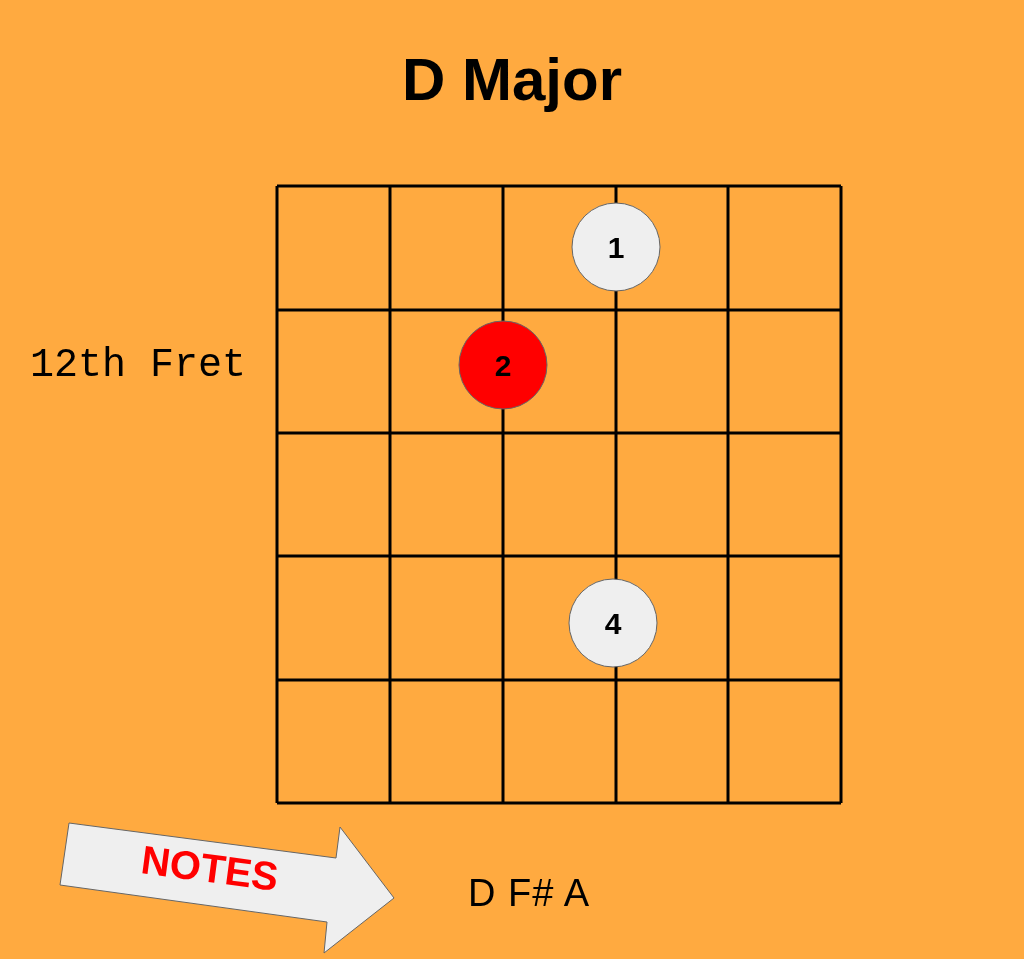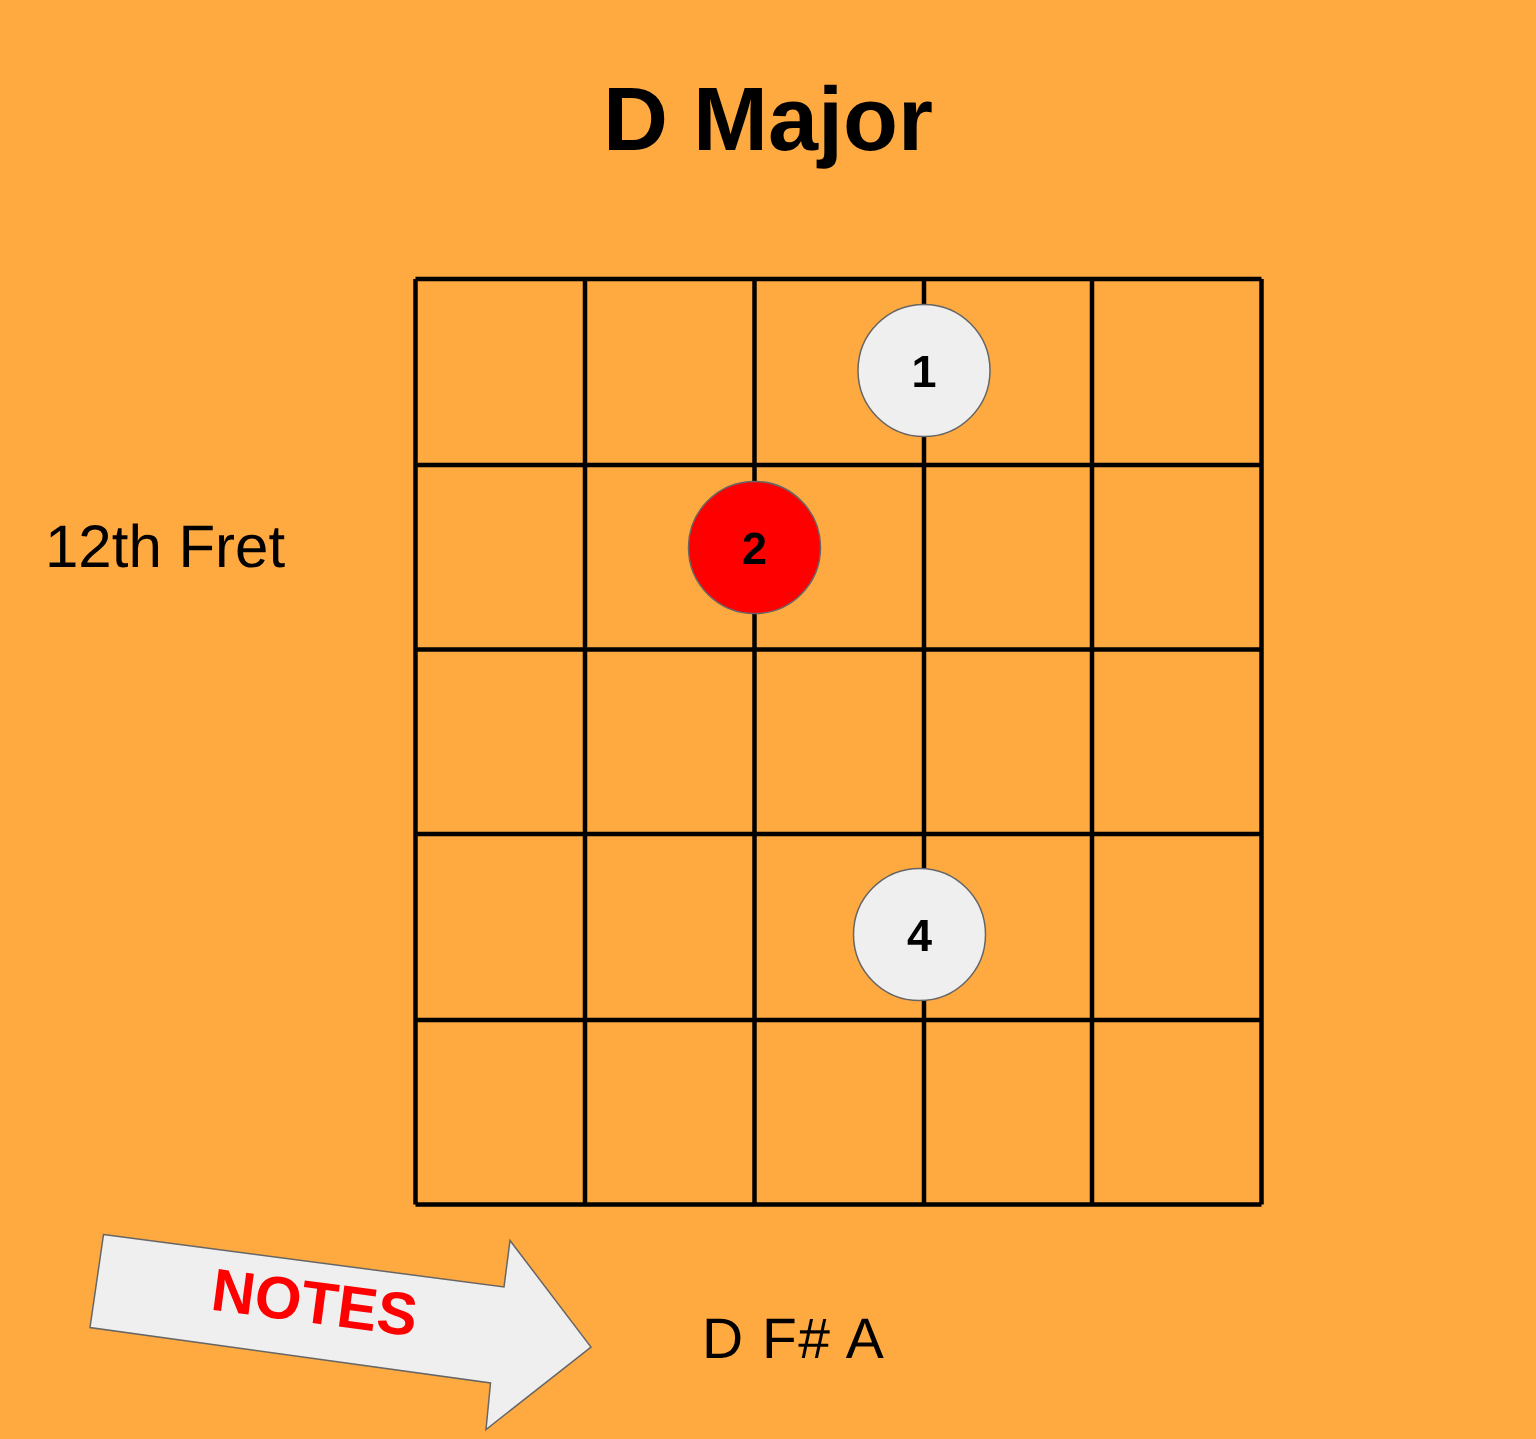--- a/index.html
+++ b/index.html
@@ -1,18 +1,18 @@
 <!DOCTYPE html>
 <html><head>
 <meta charset="utf-8">
 <style>
   html, body { margin:0; padding:0; }
   body { width:1024px; height:959px; background:#FFAA40; position:relative; overflow:hidden; font-family:"Liberation Sans", sans-serif; }
   .title { position:absolute; left:0; width:1024px; top:45px; text-align:center; font-size:60px; font-weight:bold; color:#000; }
-  .fret-label { position:absolute; left:30px; top:343px; font-size:40px; color:#000; }
+  .fret-label { position:absolute; left:30px; top:343px; font-size:40px; color:#000;font-family:Liberation Mono, monospace; }
   svg.board { position:absolute; left:0; top:0; }
   .notes-text { position:absolute; left:468px; top:872px; font-size:38px; color:#000; letter-spacing:1px; }
 </style>
 </head>
 <body>
 
 <div class="title">D Major</div>
 <div class="fret-label">12th Fret</div>
 
 <svg class="board" width="1024" height="959">

